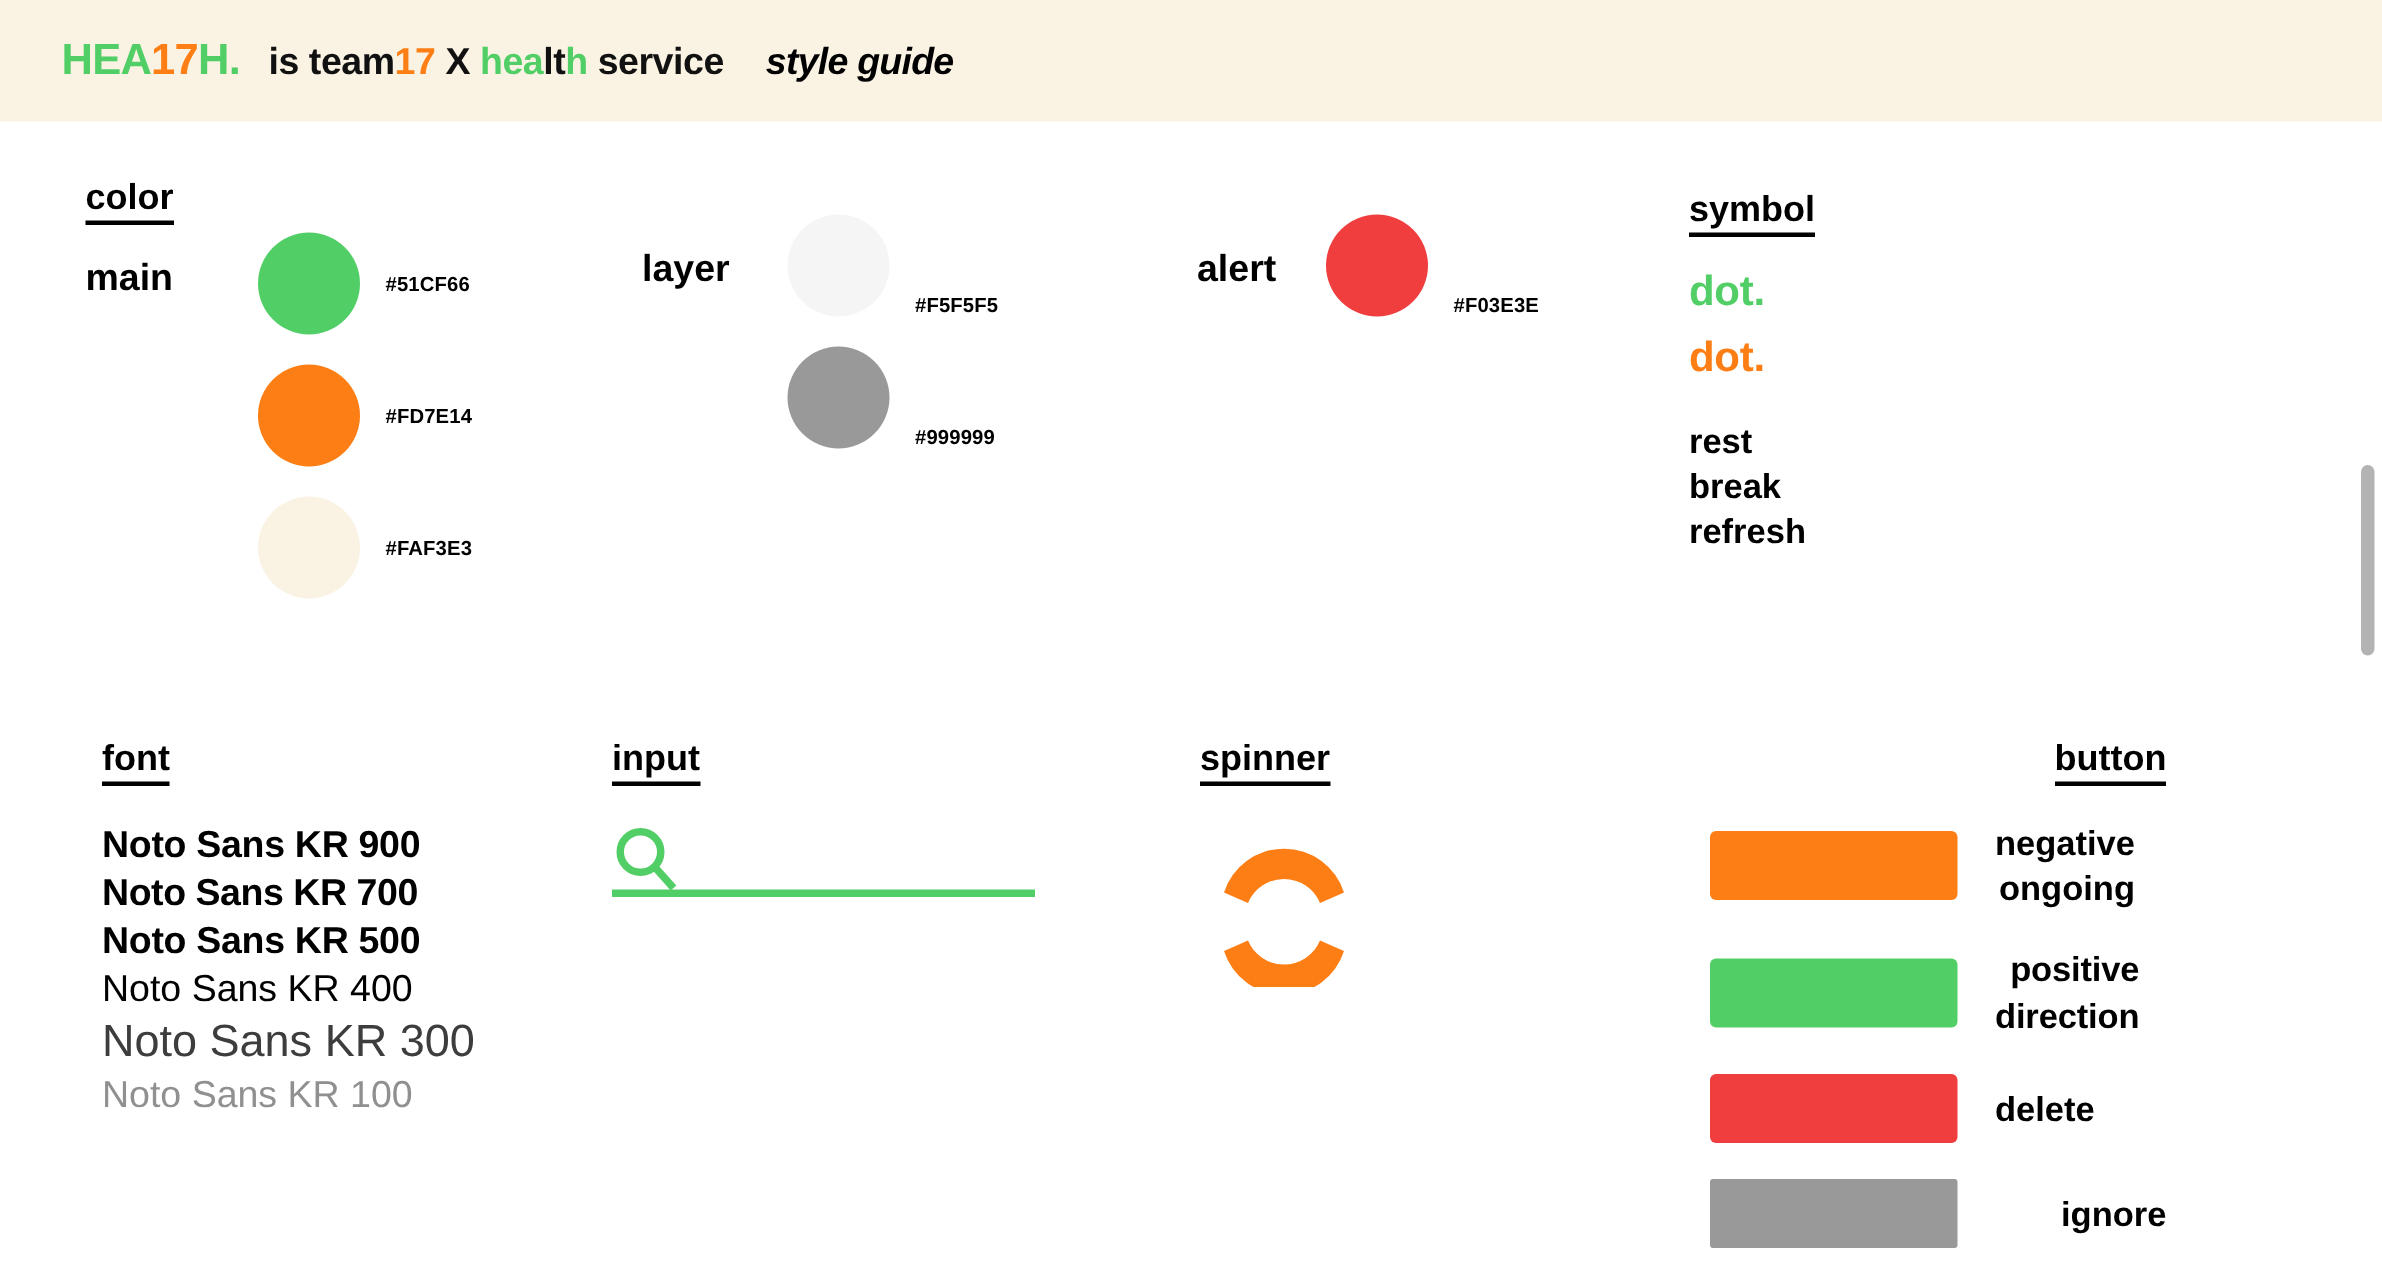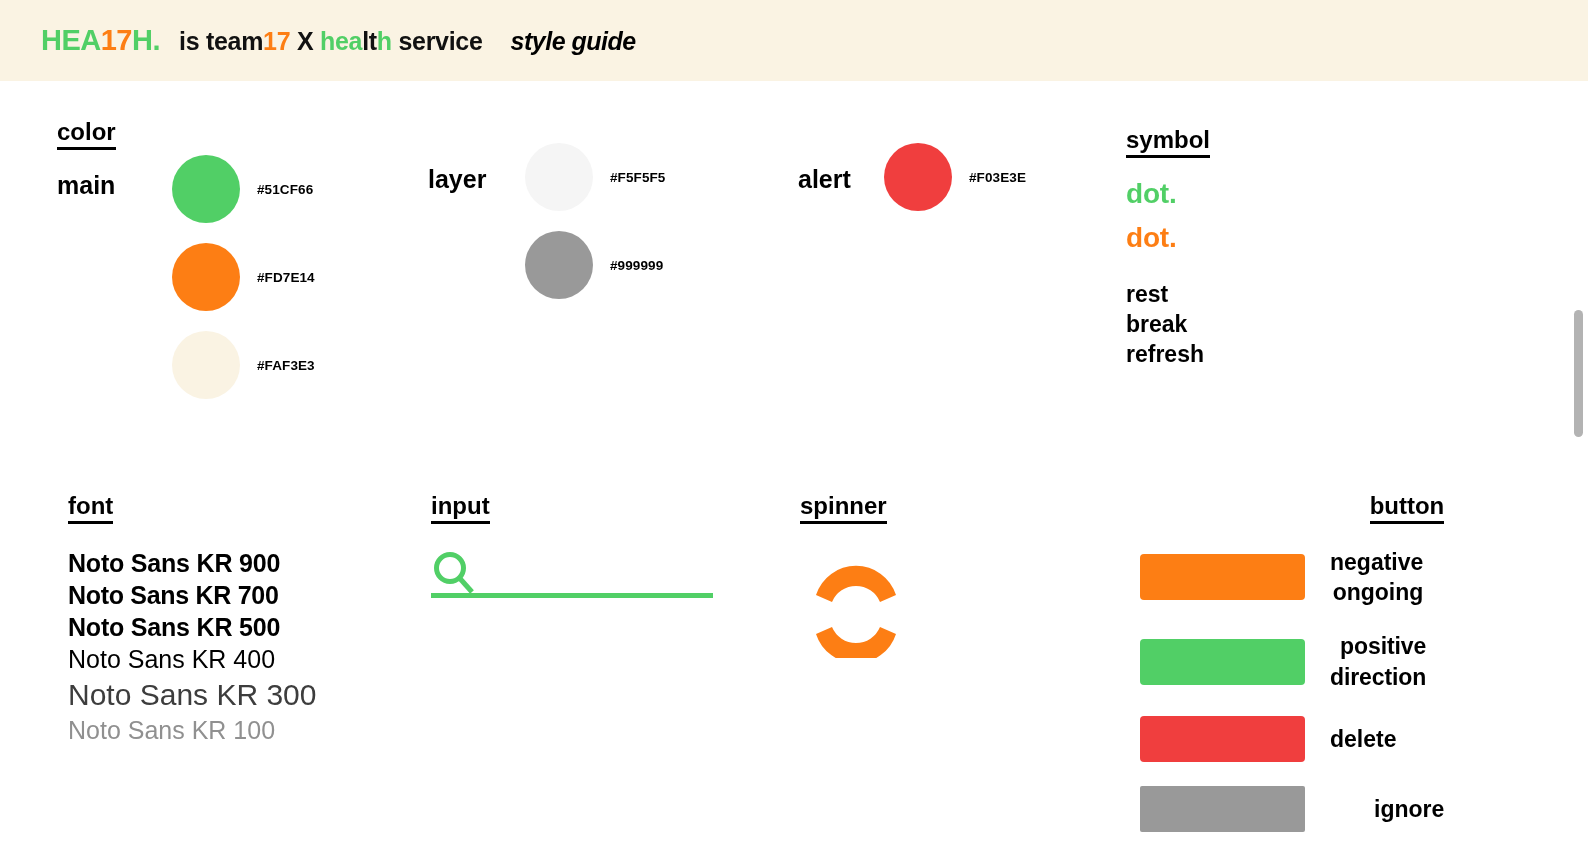--- a/index.html
+++ b/index.html
@@ -90,21 +90,21 @@
     font-size: 25px;
     font-weight: 700;
     position: absolute;
   }
 
   
   #main-swatches { left: 172px; top: 155px; }
   
   #layer-label { left: 428px; top: 165px; }
   #layer-swatches { left: 525px; top: 143px; }
-  .layer-row { height: 68px; margin-bottom: 20px; }
+  .layer-row { height: 68px; margin-bottom: 20px; align-items: flex-end; }
   
   #alert-label { left: 798px; top: 165px; }
   #alert-swatches { left: 884px; top: 143px; }
 
   
   #symbol-section { position: absolute; left: 1126px; top: 126px; }
   #symbol-section .sec-head { margin-bottom: 14px; }
   .dot-line {
     font-size: 28px;
     font-weight: 700;
@@ -123,21 +123,21 @@
   #font-section .sec-head { margin-bottom: 23px; }
   .font-sample { line-height: 1.29; white-space: nowrap; }
   .fs-900 { font-size: 25px; font-weight: 700; letter-spacing: -0.2px; }
   .fs-700 { font-size: 25px; font-weight: 700; letter-spacing: -0.3px; }
   .fs-500 { font-size: 25px; font-weight: 600; letter-spacing: -0.2px; }
   .fs-400 { font-size: 25px; font-weight: 400; }
   .fs-300 { font-size: 30px; font-weight: 400; color: #3d3d3d; }
   .fs-100 { font-size: 25px; font-weight: 400; color: #909090; }
 
   
-  #input-section { position: absolute; left: 431px; top: 492px; }
+  #input-section { position: absolute; left: 408px; top: 492px; }
   #input-section .sec-head { margin-bottom: 18px; }
   #search-field { position: relative; width: 282px; height: 62px; }
   #search-icon { position: absolute; left: 0px; top: 6px; }
   #input-underline {
     position: absolute;
     left: 0; top: 101px;
     width: 282px;
     height: 5px;
     background: #51CF66;
   }

